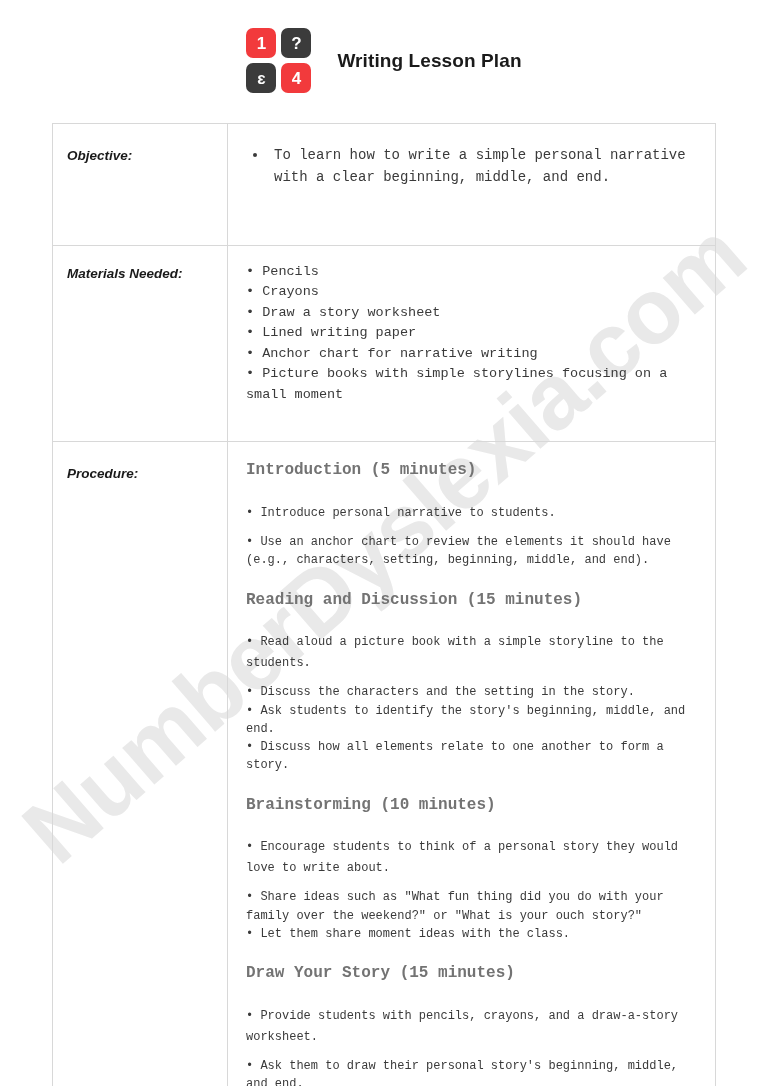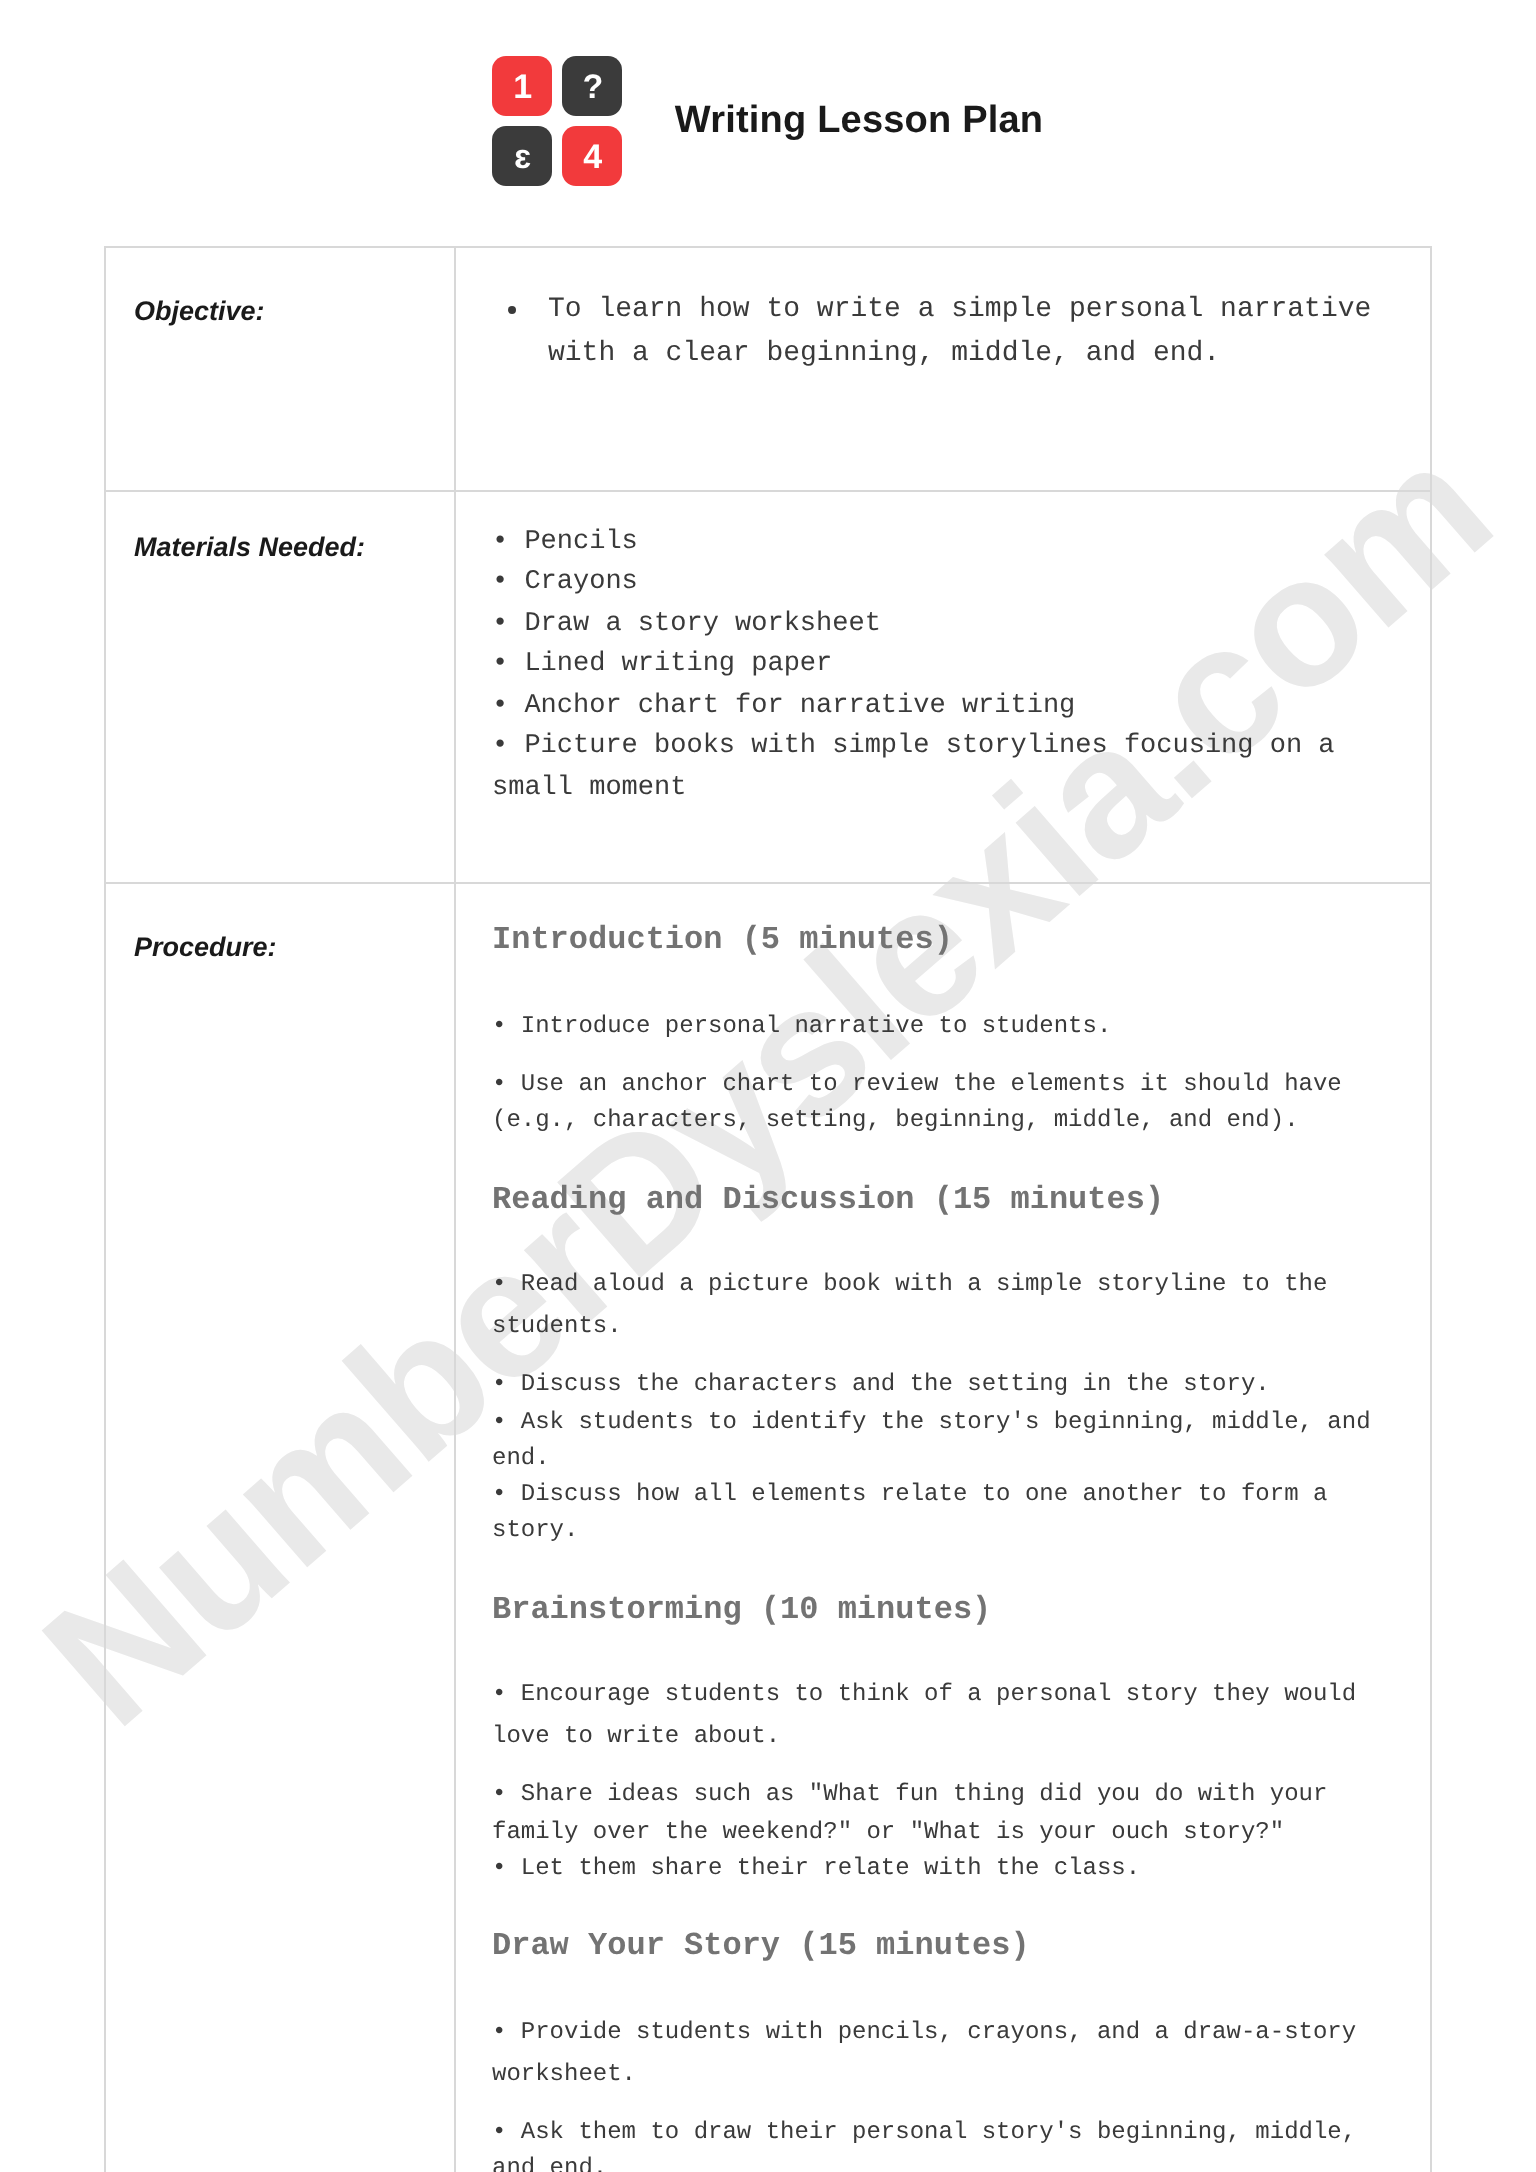--- a/index.html
+++ b/index.html
@@ -256,21 +256,21 @@
               <div class="proc-line loose">• Read aloud a picture book with a simple storyline to the students.</div>
               <div class="proc-line">• Discuss the characters and the setting in the story.</div>
               <div class="proc-line">• Ask students to identify the story's beginning, middle, and end.</div>
               <div class="proc-line">• Discuss how all elements relate to one another to form a story.</div>
             </div>
 
             <div class="proc-section">
               <div class="proc-heading">Brainstorming (10 minutes)</div>
               <div class="proc-line loose">• Encourage students to think of a personal story they would love to write about.</div>
               <div class="proc-line">• Share ideas such as "What fun thing did you do with your family over the weekend?" or "What is your ouch story?"</div>
-              <div class="proc-line">• Let them share their relate with the class.</div>
+              <div class="proc-line">• Let them share moment ideas with the class.</div>
             </div>
 
             <div class="proc-section">
               <div class="proc-heading">Draw Your Story (15 minutes)</div>
               <div class="proc-line loose">• Provide students with pencils, crayons, and a draw-a-story worksheet.</div>
               <div class="proc-line">• Ask them to draw their personal story's beginning, middle, and end.</div>
             </div>
 
           </div>
         </td>

